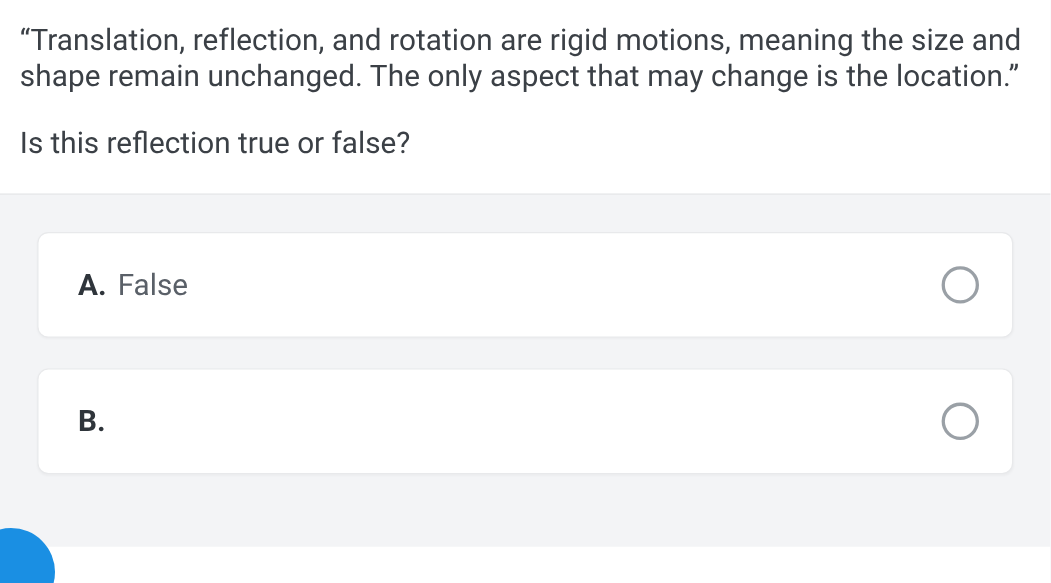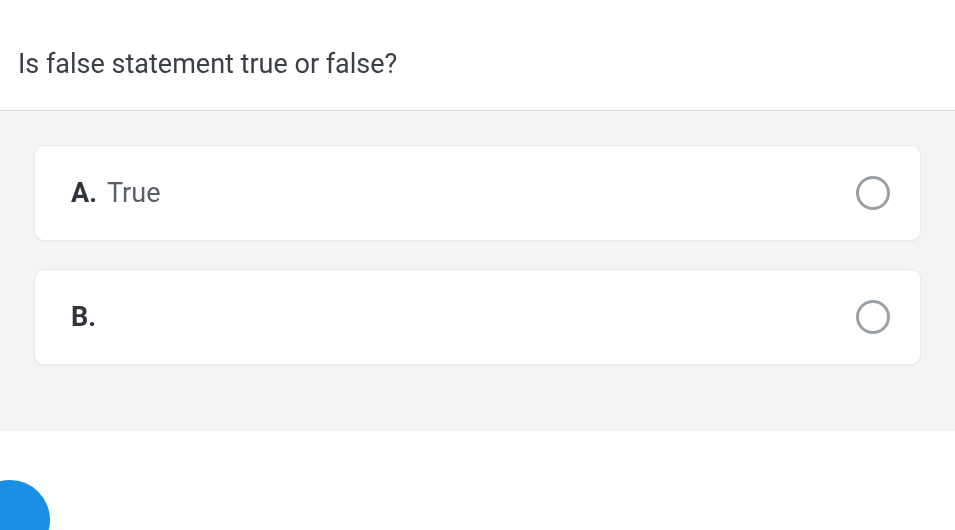--- a/index.html
+++ b/index.html
@@ -80,31 +80,32 @@
       width: 80px;
       height: 80px;
       background: #1a8fe3;
       border-radius: 50%;
     }
   </style>
 </head>
 <body>
 
 <div class="question-area">
-  <div class="prompt-text">Is false statement true or false?</div>
+  <div class="question-text">“Translation, reflection, and rotation are rigid motions, meaning the size and shape remain unchanged. The only aspect that may change is the location.”</div>
+  <div class="prompt-text">Is this reflection true or false?</div>
 </div>
 
 <div class="divider"></div>
 
 <div class="options-area">
 
   <div class="option">
     <div class="option-left">
       <span class="option-letter">A.</span>
-      <span class="option-label">True</span>
+      <span class="option-label">False</span>
     </div>
     <div class="radio-circle"></div>
   </div>
 
   <div class="option">
     <div class="option-left">
       <span class="option-letter">B.</span>
     </div>
     <div class="radio-circle"></div>
   </div>

